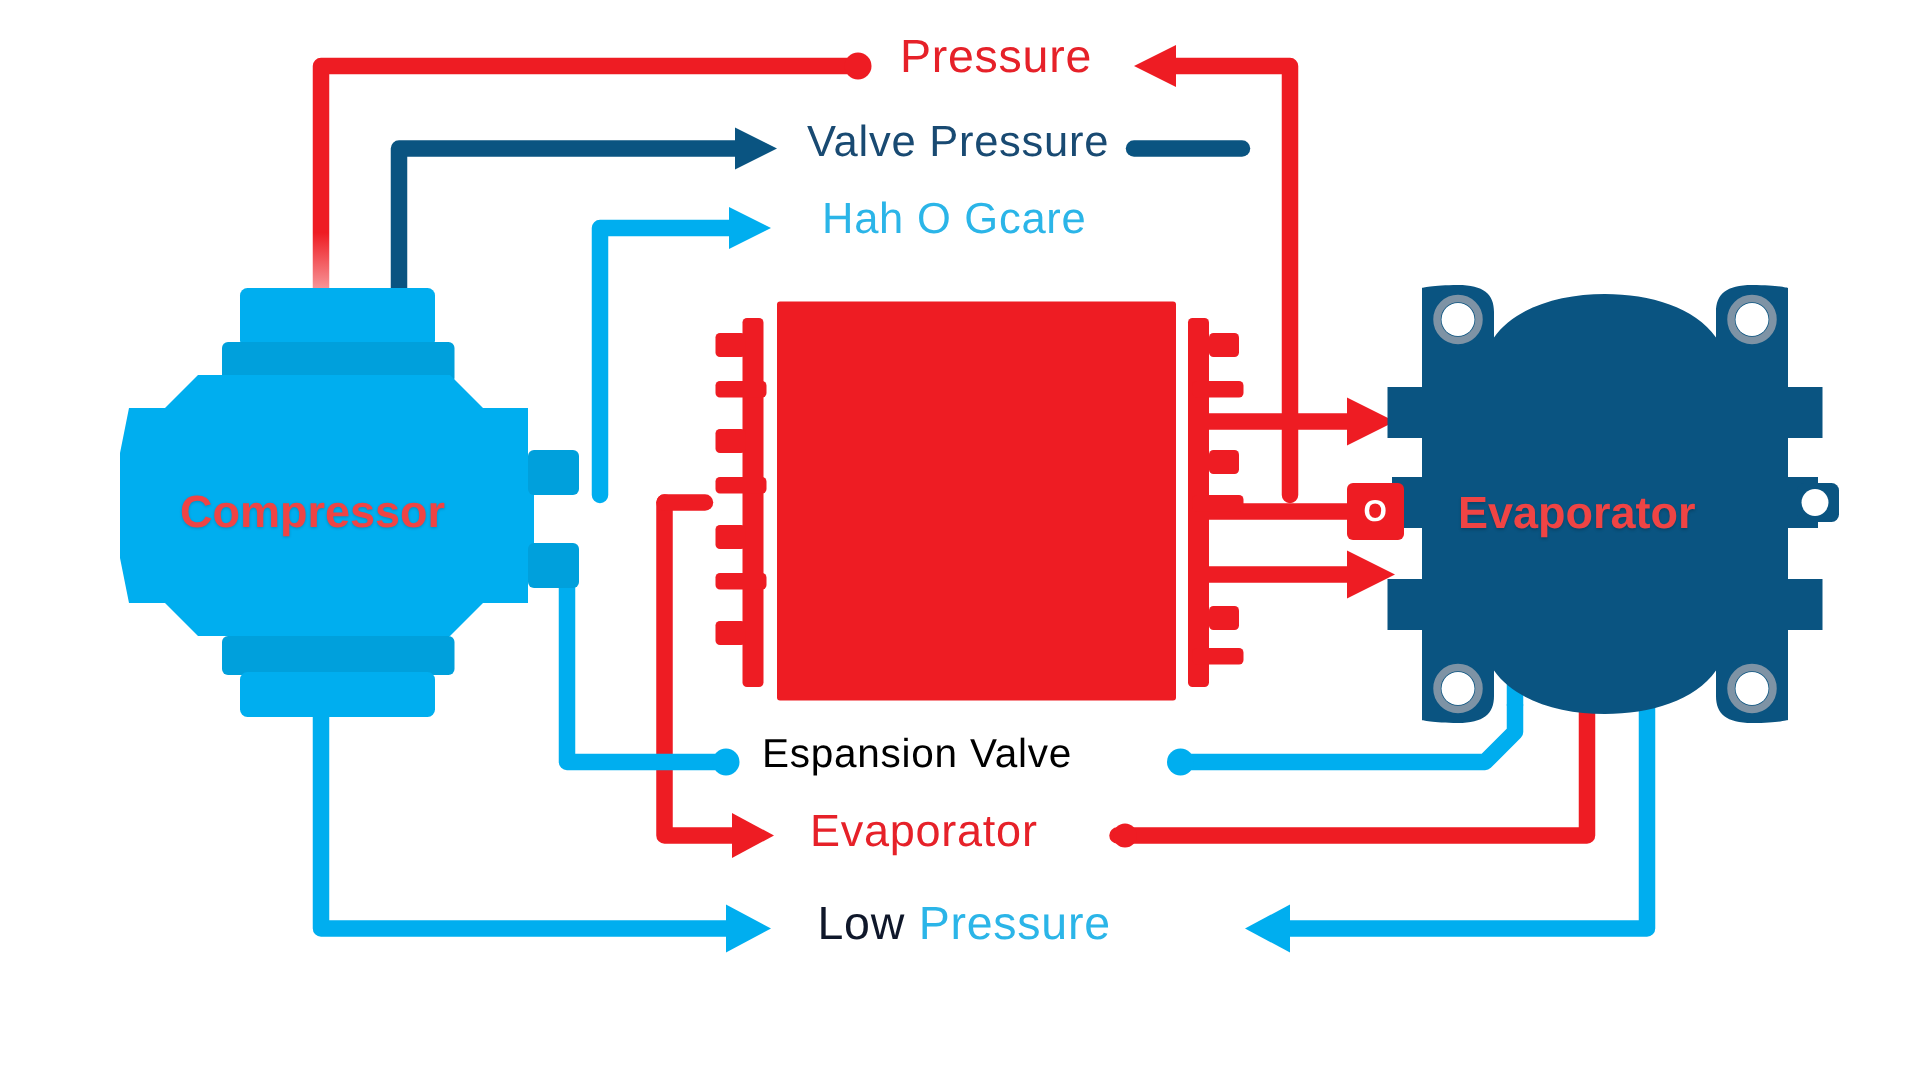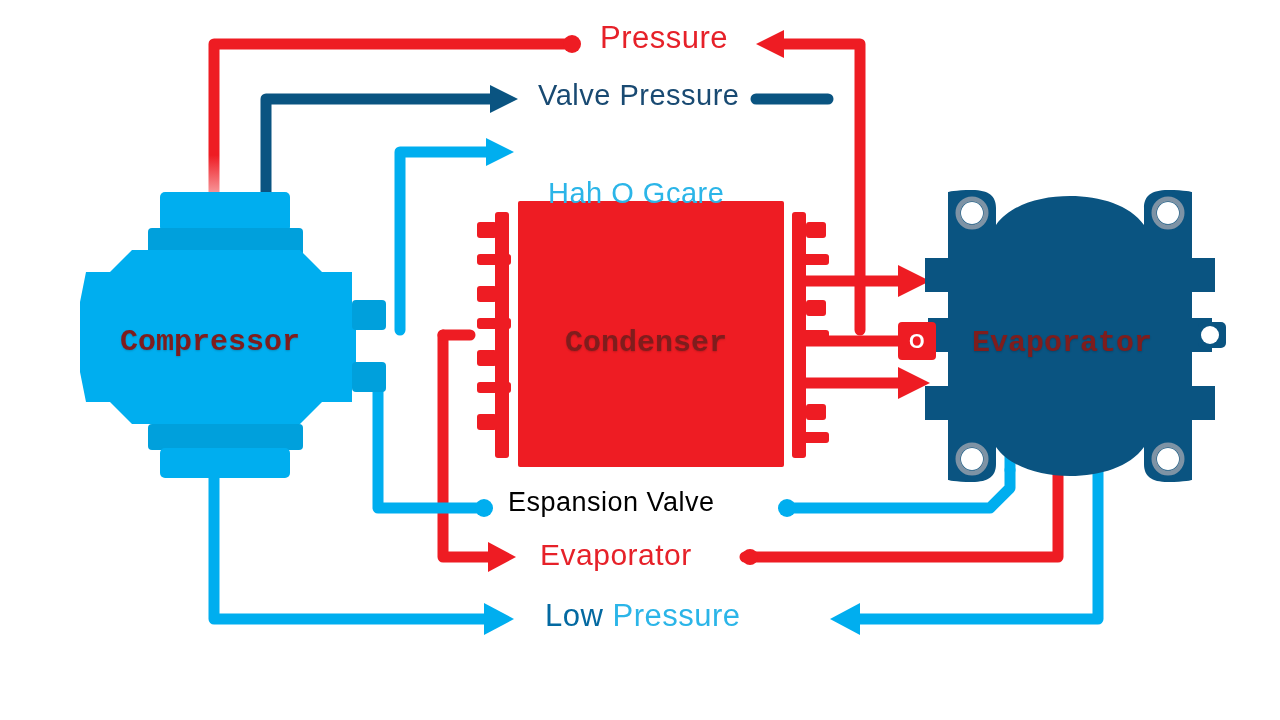--- a/index.html
+++ b/index.html
@@ -26,32 +26,32 @@
   }
   .lbl {
     position: absolute;
     font-family: "Liberation Sans", sans-serif;
     font-weight: normal;
     white-space: nowrap;
     letter-spacing: 0.5px;
   }
   .lbl-pressure      { left: 600px; top: 20px;  font-size: 31px; color: #E62129; }
   .lbl-high-pressure { left: 538px; top: 79px;  font-size: 29px; color: #194A72; }
-  .lbl-heat          { left: 548px; top: 130px; font-size: 29px; color: #2BB5E8; margin-top: 47px; }
+  .lbl-heat          { left: 548px; top: 130px; font-size: 29px; color: #2BB5E8; }
   .lbl-exp-valve     { left: 508px; top: 487px; font-size: 27px; color: #000000; }
   .lbl-evaporator-t  { left: 540px; top: 538px; font-size: 30px; color: #E62129; }
   .lbl-low-pressure  { left: 545px; top: 598px; font-size: 31px; }
-  .lbl-low-pressure .w1 { color: #0369a1; }
+  .lbl-low-pressure .w1 { color: #0f172a; }
   .lbl-low-pressure .w2 { color: #2BB5E8; }
 
   .node-title {
     position: absolute;
-    font-family: Liberation Mono, monospace;
+    font-family: Liberation Sans, sans-serif;
     font-weight: bold;
-    color: #7f1d1d;
+    color: #ef4444;
     white-space: nowrap;
     text-shadow: 0 1px 2px rgba(0,0,0,0.18);
   }
   .nt-compressor { left: 120px; top: 325px; font-size: 30px; }
   .nt-condenser  { left: 565px; top: 326px; font-size: 30px; }
   .nt-evaporator { left: 972px; top: 326px; font-size: 30px; }
 
   .tiny-marker-label {
     position: absolute;
     left: 909px; top: 330px;
@@ -225,21 +225,20 @@
         <circle cx="1210" cy="335" r="9" fill="#ffffff"></circle>
       </g>
     </g>
 
     <g>
       <rect x="898" y="322" width="38" height="38" rx="4" fill="#EE1C23"></rect>
     </g>
   </svg>
 
   <div class="node-title nt-compressor">Compressor</div>
-  <div class="node-title nt-condenser">Condenser</div>
   <div class="node-title nt-evaporator">Evaporator</div>
 
   <div class="tiny-marker-label">O</div>
 
   <div class="lbl lbl-pressure">Pressure</div>
   <div class="lbl lbl-high-pressure">Valve Pressure</div>
   <div class="lbl lbl-heat">Hah O Gcare</div>
   <div class="lbl lbl-exp-valve">Espansion  Valve</div>
   <div class="lbl lbl-evaporator-t">Evaporator</div>
 

